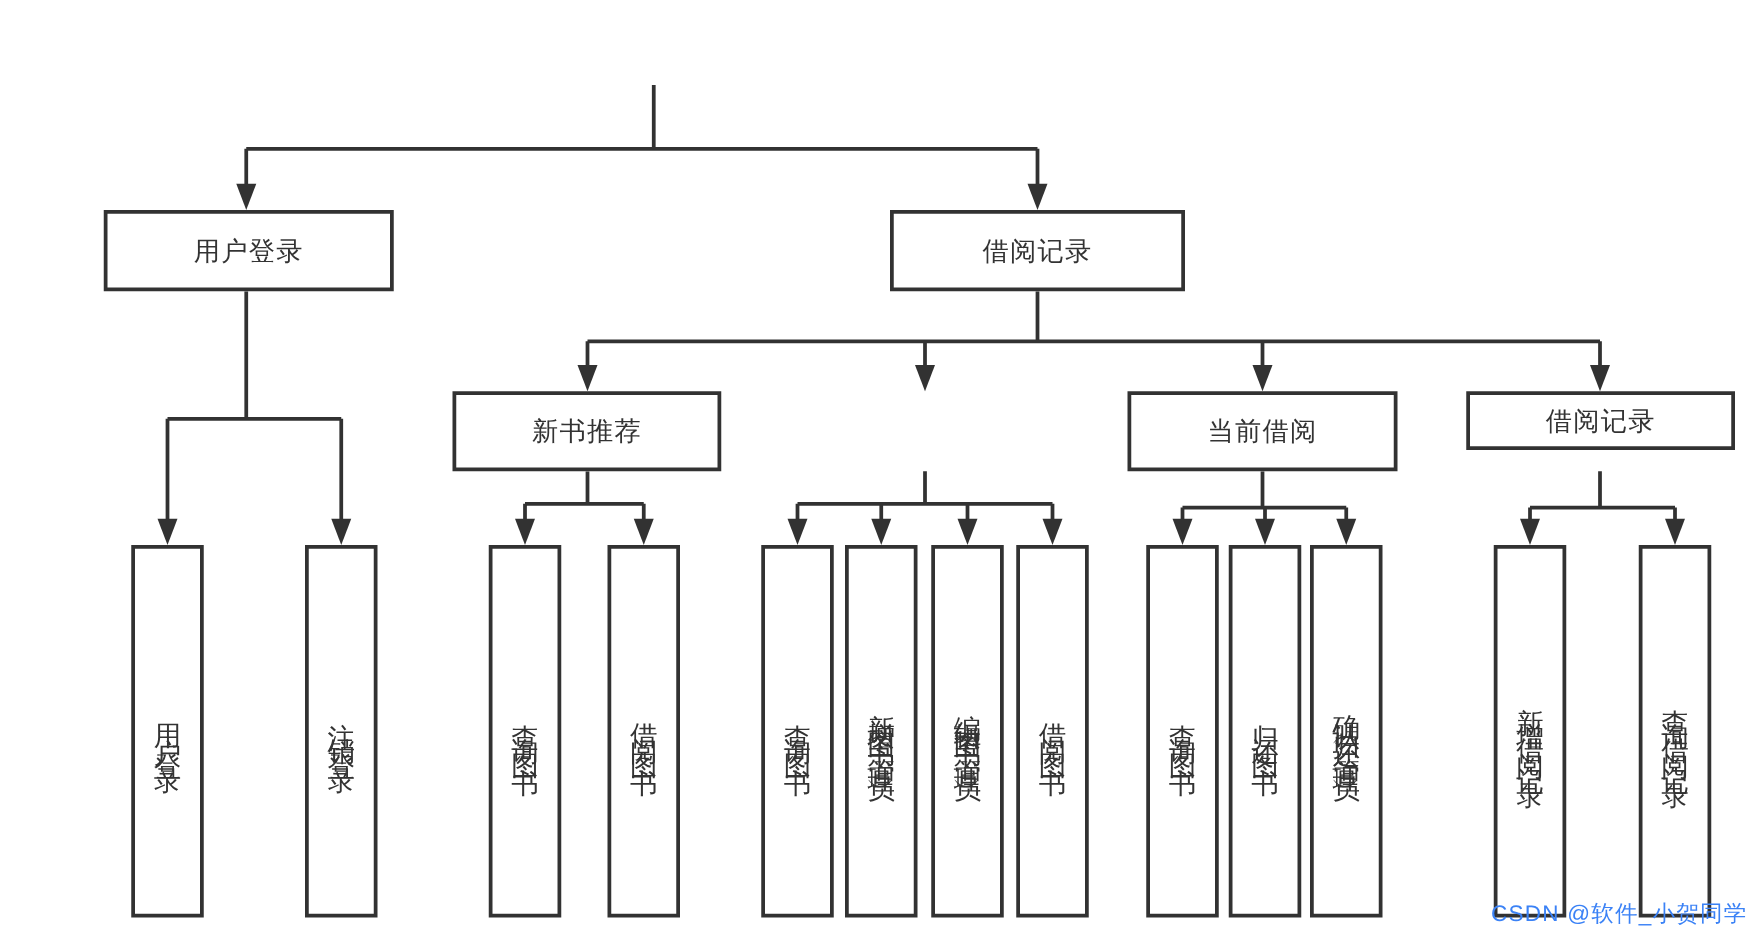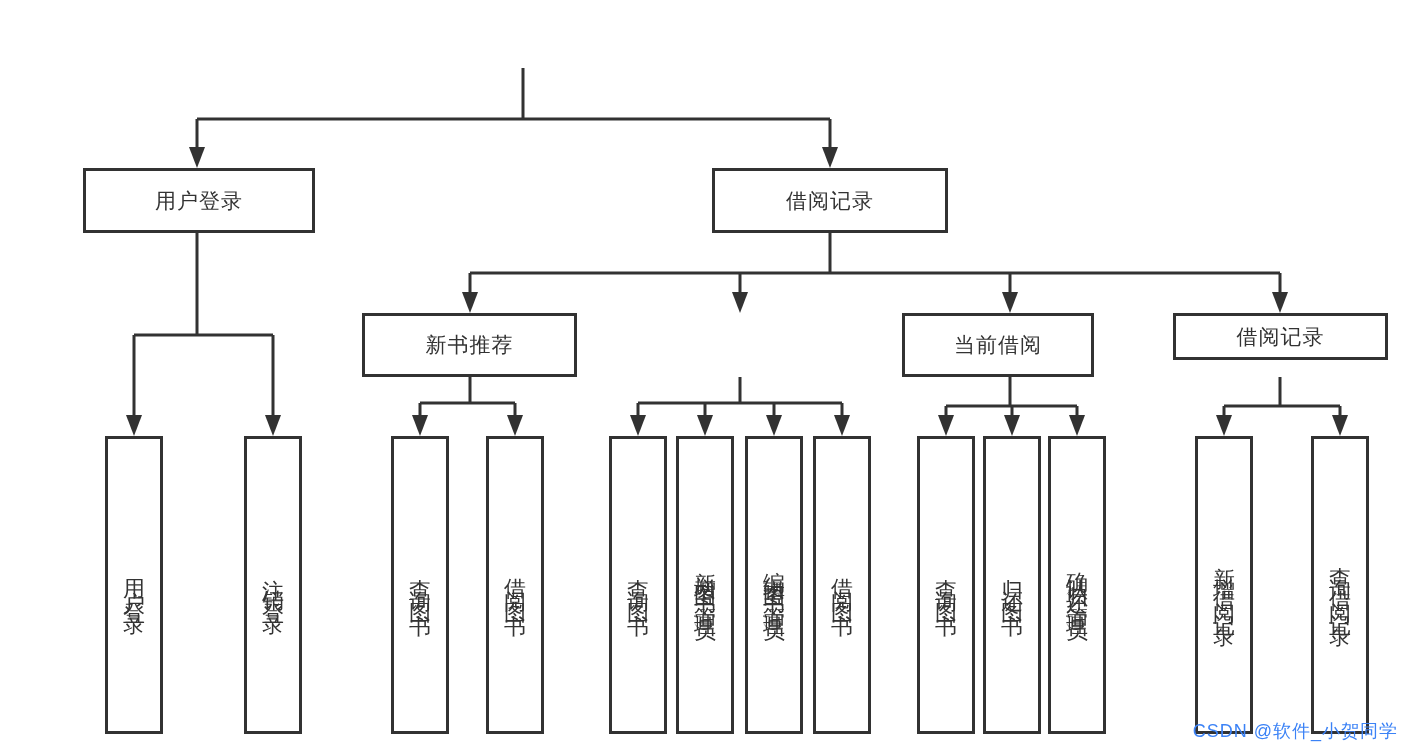--- a/index.html
+++ b/index.html
@@ -67,21 +67,21 @@
   <div class="hbox" style="left:83px;top:168px;width:232px;height:65px;">
     <span>用户登录</span>
   </div>
   <div class="hbox" style="left:712px;top:168px;width:236px;height:65px;">
     <span>借阅记录</span>
   </div>
 
   <div class="hbox" style="left:362px;top:313px;width:215px;height:64px;">
     <span>新书推荐</span>
   </div>
-  <div class="hbox" style="left:902px;top:313px;width:192px;height:64px;">
+  <div class="hbox" style="left:902px;top:313px;width:216px;height:64px;">
     <span>当前借阅</span>
   </div>
   <div class="hbox" style="left:1173px;top:313px;width:215px;height:47px;">
     <span>借阅记录</span>
   </div>
 
   <div class="vbox" style="left:105px;">
     <span class="vlabel">用户登录</span>
   </div>
   <div class="vbox" style="left:244px;">

